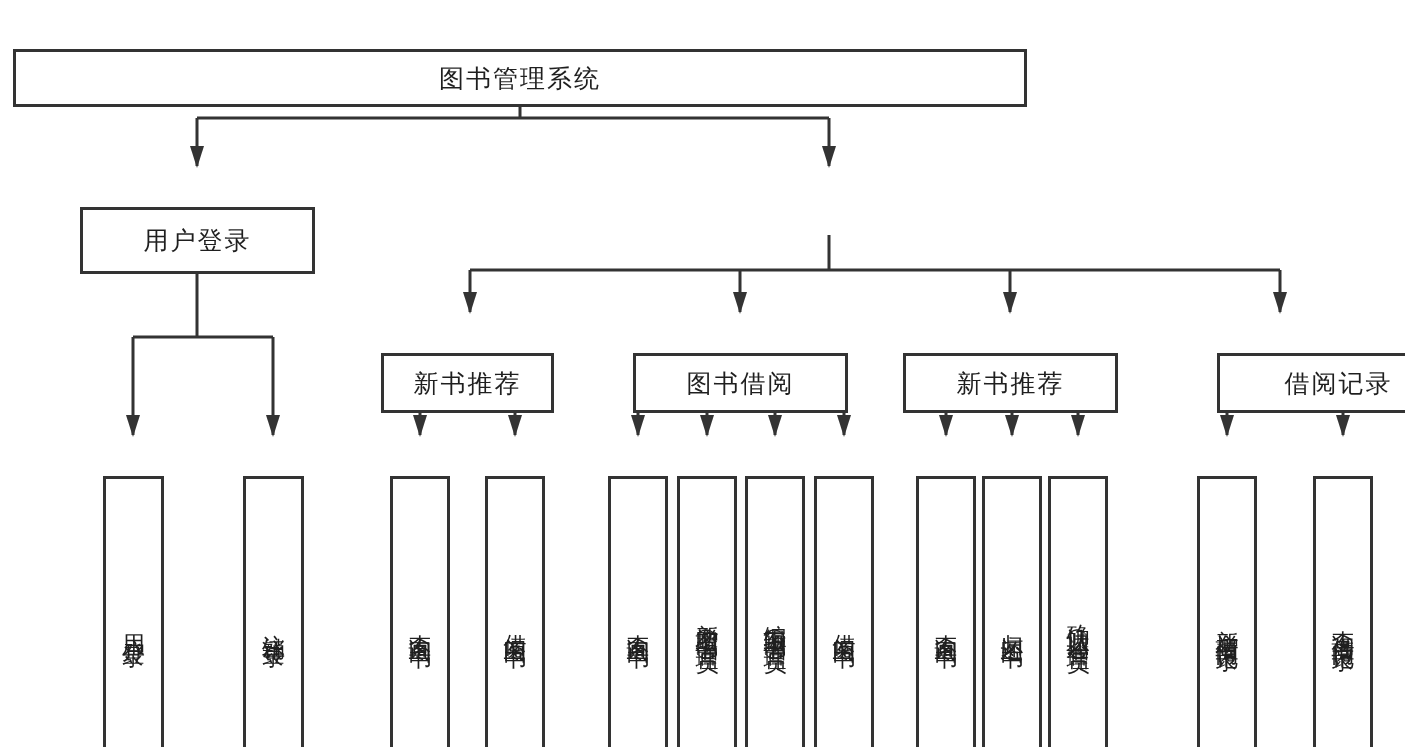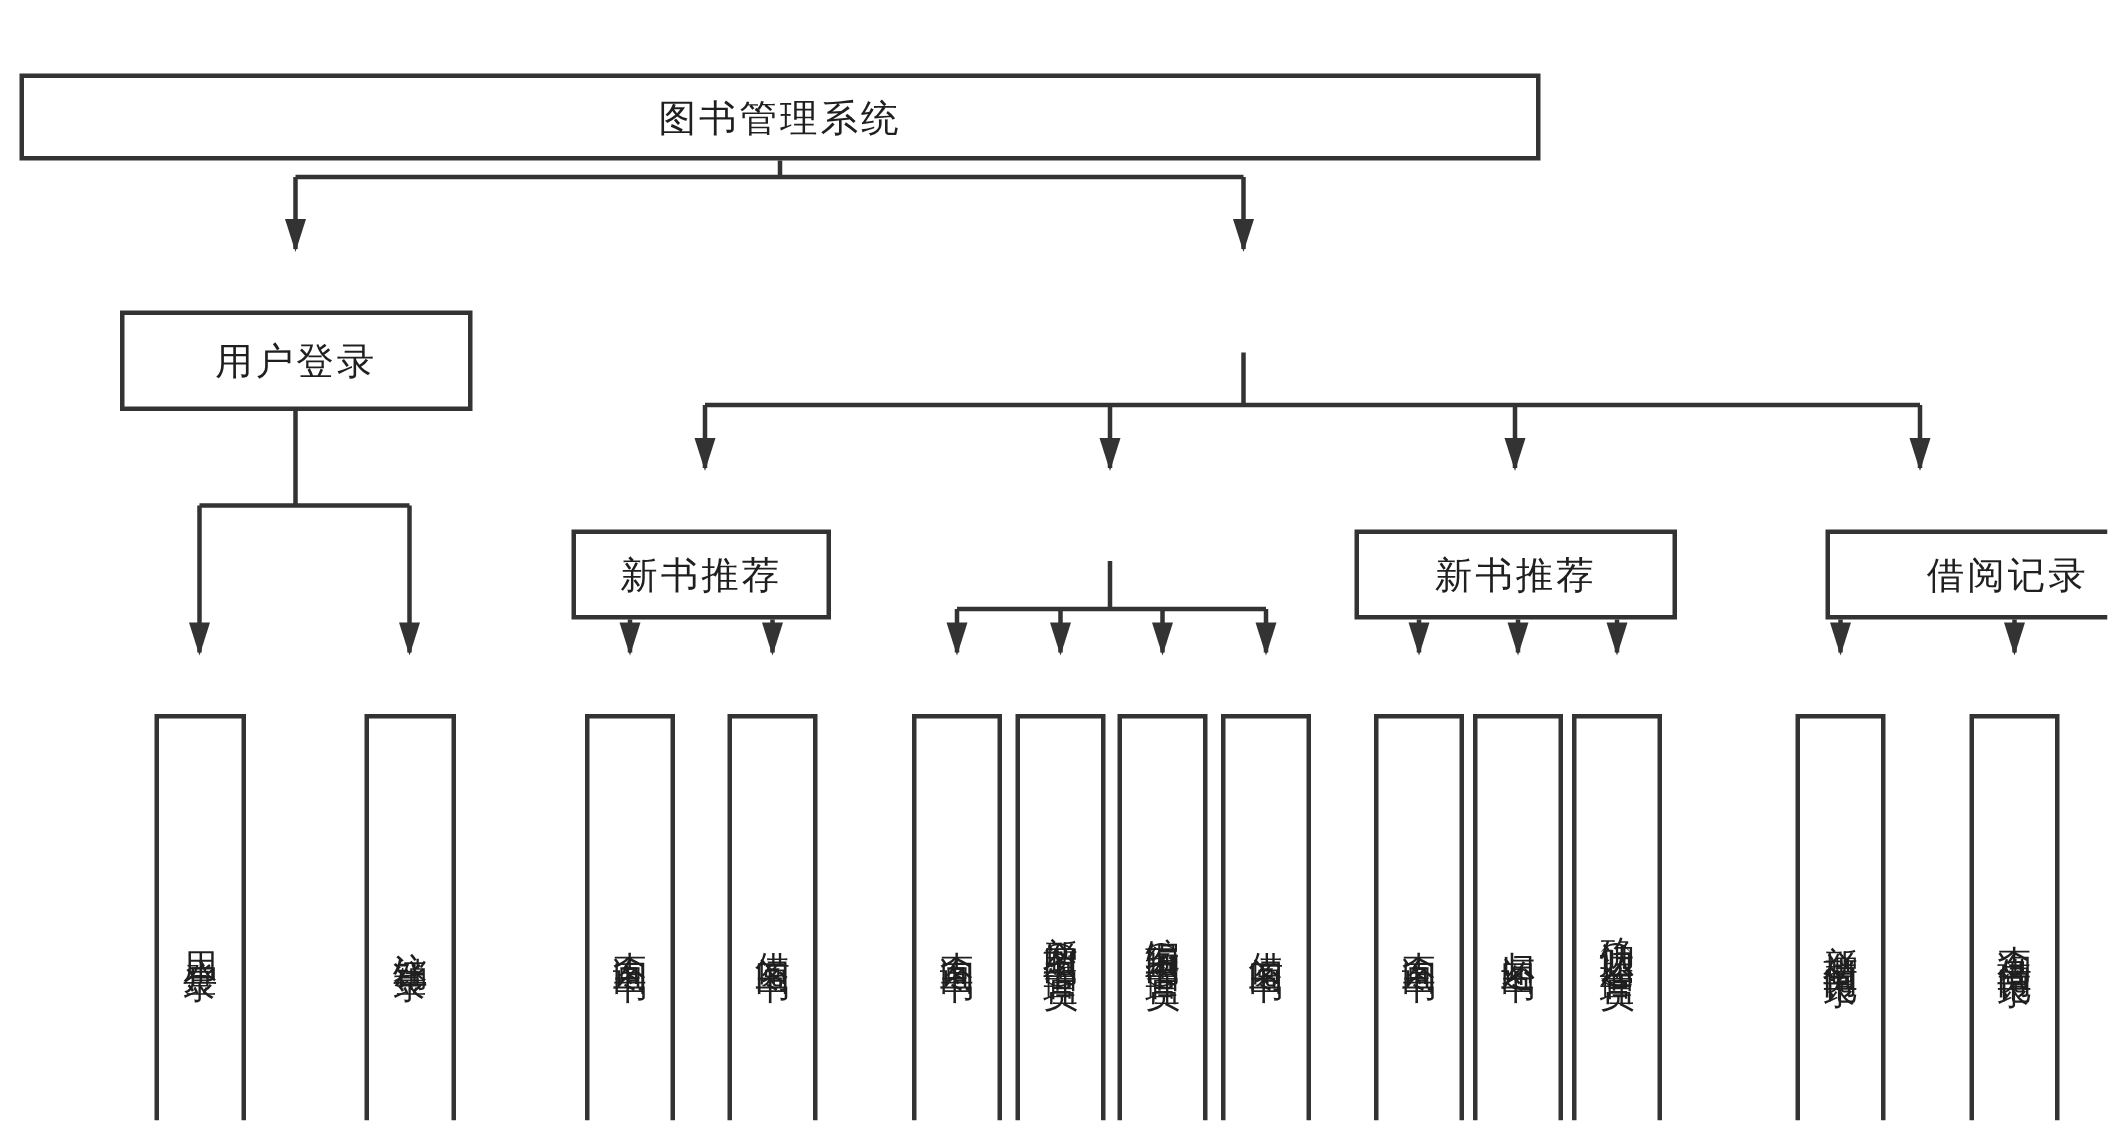--- a/index.html
+++ b/index.html
@@ -113,20 +113,23 @@
     <span>图书管理系统</span>
   </div>
 
   <div class="node h-node" style="left:80px; top:168px; width:235px; height:67px;">
     <span>用户登录</span>
   </div>
 
   <div class="node h-node" style="left:381px; top:314px; width:173px; height:60px;">
     <span>新书推荐</span>
   </div>
+  <div class="node h-node" style="left:633px; top:314px; width:215px; height:60px;">
+    <span>图书借阅</span>
+  </div>
   <div class="node h-node" style="left:903px; top:314px; width:215px; height:60px;">
     <span>新书推荐</span>
   </div>
   <div class="node h-node" style="left:1217px; top:314px; width:243px; height:60px;font-family:Liberation Mono, monospace;">
     <span>借阅记录</span>
   </div>
 
   <div class="node v-node" style="left:103px; top:437px; width:61px; height:296px;">
     <span class="v-text">用户登录</span>
   </div>

